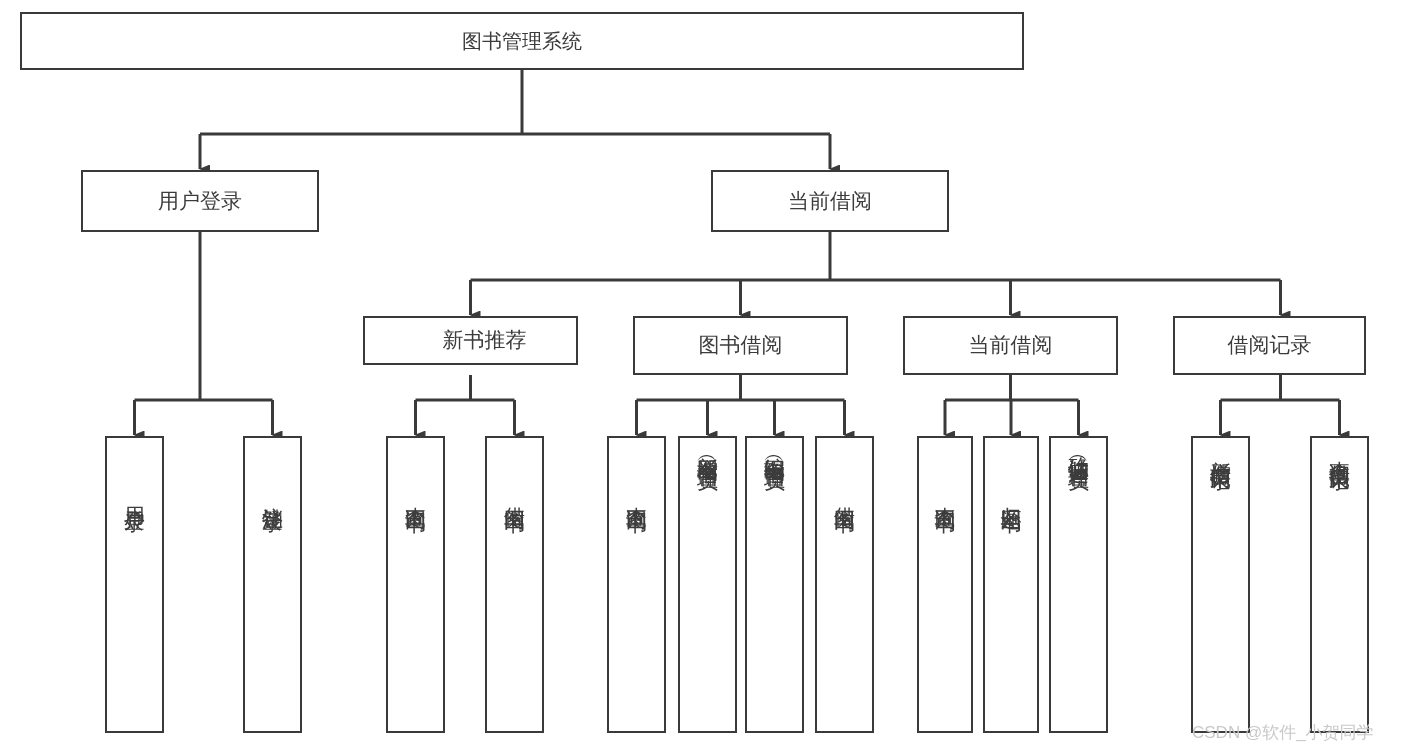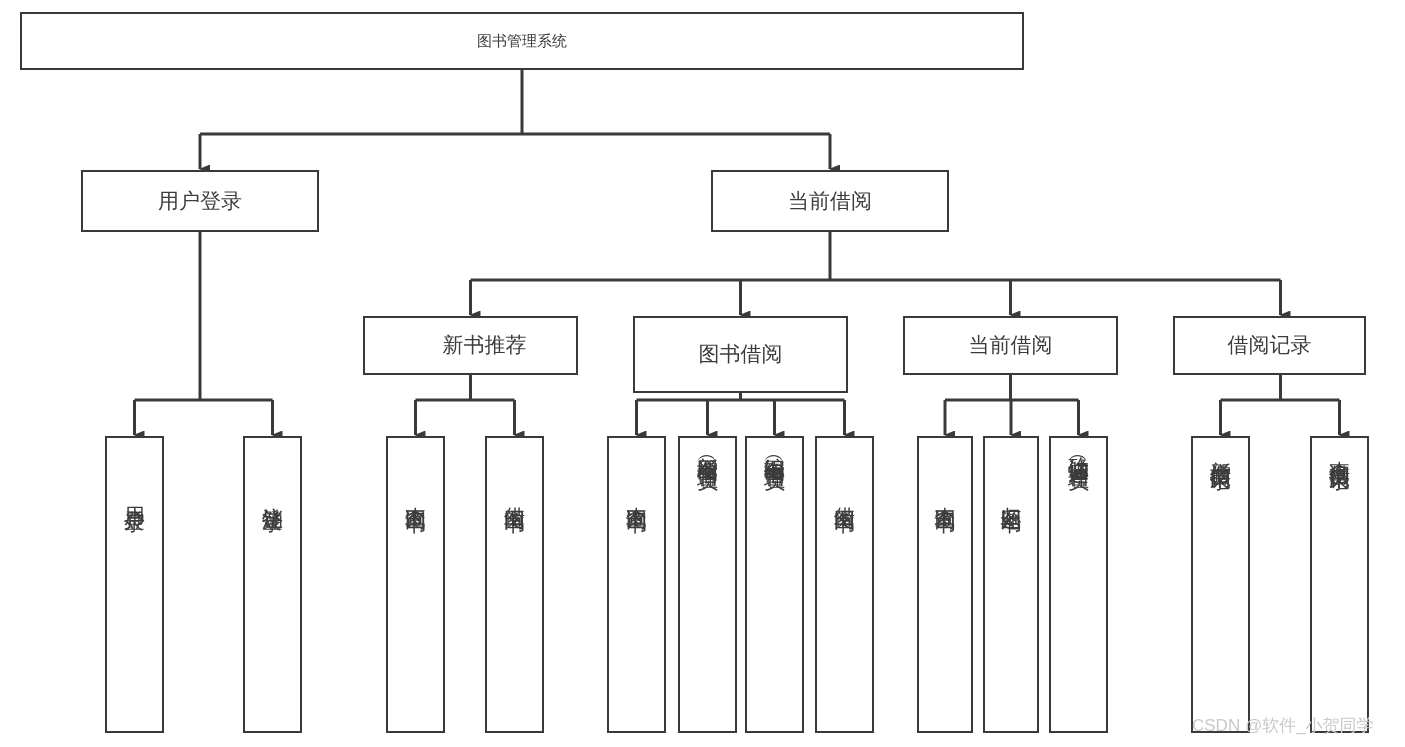--- a/index.html
+++ b/index.html
@@ -31,21 +31,21 @@
     box-sizing: border-box;
     background: #ffffff;
     border: 2px solid #3a3a3a;
     display: flex;
     align-items: center;
     justify-content: center;
     color: #3c3c3c;
     line-height: 1.15;
   }
   .node.level-0 {
-    font-size: 15px;
+    font-size: 20px;
   }
   .node.level-1 {
     font-size: 21px;
   }
   .node.level-2 {
     font-size: 21px;
   }
   .node.leaf {
     font-size: 21px;
     align-items: flex-start;
@@ -69,20 +69,21 @@
   }
   .node.leaf.center-text .node-label {
     padding-top: 52px;
   }
   #watermark {
     position: absolute;
     color: #c9c9c9;
     font-size: 17px;
     white-space: nowrap;
     pointer-events: none;
+    margin-top: 7px;
   }
 </style>
 </head>
 <body>
 
 <div id="diagram-root">
 
   <svg id="edges-layer" width="1405" height="747" viewBox="0 0 1405 747" aria-hidden="true">
     <defs>
       <marker id="arrowhead" markerWidth="9" markerHeight="11" refX="4.5" refY="10" orient="auto" markerUnits="userSpaceOnUse">
@@ -129,24 +130,24 @@
   <div id="nodes-layer">
       <div class="node level-0" style="left: 20px; top: 12px; width: 1004px; height: 58px;">
         <span class="node-label">图书管理系统</span>
       </div>
       <div class="node level-1" style="left: 81px; top: 170px; width: 238px; height: 62px;">
         <span class="node-label">用户登录</span>
       </div>
       <div class="node level-1" style="left: 711px; top: 170px; width: 238px; height: 62px;">
         <span class="node-label">当前借阅</span>
       </div>
-      <div class="node level-2" style="left: 363px; top: 316px; width: 215px; height: 59px; padding-left: 28px;">
+      <div class="node level-2" style="left: 363px; top: 316px; width: 215px; height: 49px; padding-left: 28px;">
         <span class="node-label">新书推荐</span>
       </div>
-      <div class="node level-2" style="left: 633px; top: 316px; width: 215px; height: 77px;">
+      <div class="node level-2" style="left: 633px; top: 316px; width: 215px; height: 59px;">
         <span class="node-label">图书借阅</span>
       </div>
       <div class="node level-2" style="left: 903px; top: 316px; width: 215px; height: 59px;">
         <span class="node-label">当前借阅</span>
       </div>
       <div class="node level-2" style="left: 1173px; top: 316px; width: 193px; height: 59px;">
         <span class="node-label">借阅记录</span>
       </div>
       <div class="node level-3 leaf center-text" style="left: 105px; top: 436px; width: 59px; height: 297px;">
         <span class="node-label">用户登录</span>

